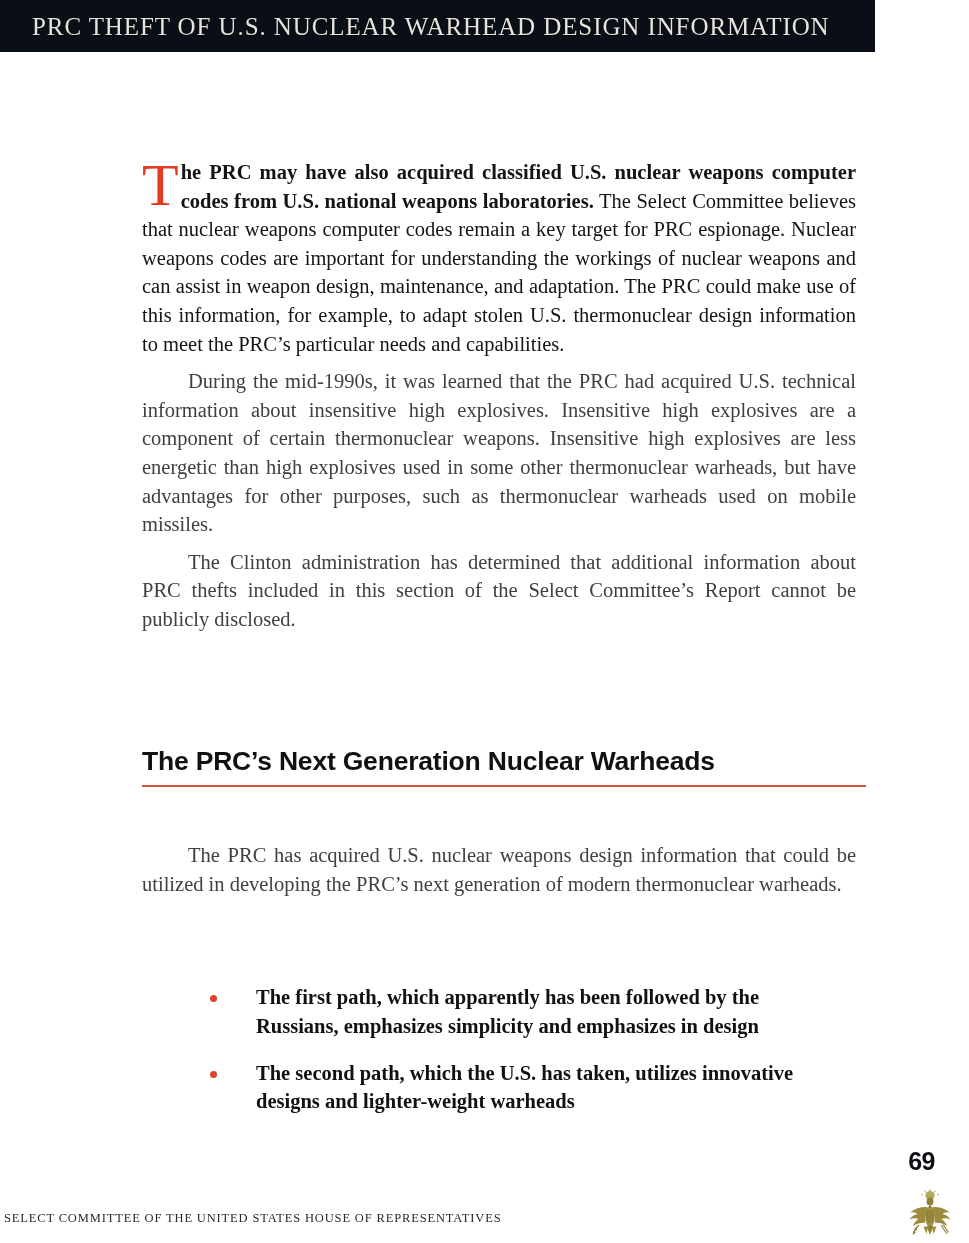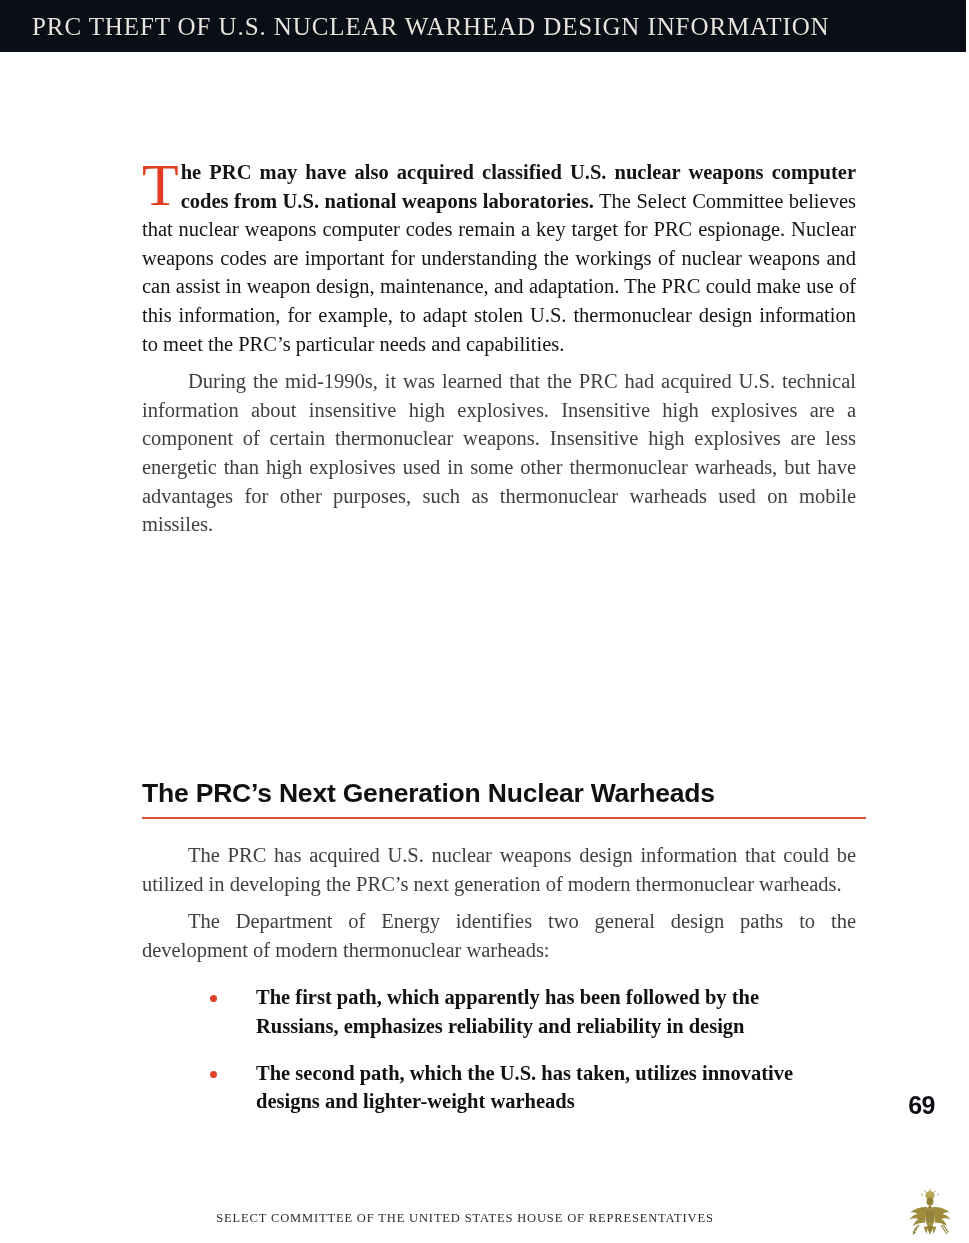--- a/index.html
+++ b/index.html
@@ -15,21 +15,21 @@
     font-family: "Liberation Serif", "DejaVu Serif", serif;
     color: #111111;
     -webkit-font-smoothing: antialiased;
   }
 
   
   #page-header {
     position: absolute;
     left: 0;
     top: 0;
-    width: 966px;
+    width: 875px;
     height: 52px;
     background: #0a0e17;
     display: flex;
     align-items: center;
     box-sizing: border-box;
     padding-left: 32px;
   }
   #page-header .header-title {
     font-family: "Liberation Serif", "DejaVu Serif", serif;
     font-size: 25px;
@@ -83,21 +83,21 @@
     margin-top: 9px;
   }
 
   
   .par-gap { margin-top: 20px; }
 
   
   #section-heading-wrap {
     position: absolute;
     left: 142px;
-    top: 778px;
+    top: 746px;
     width: 724px;
   }
   #section-heading {
     font-family: "Liberation Sans", "DejaVu Sans", sans-serif;
     font-size: 26.5px;
     font-weight: bold;
     color: #111111;
     letter-spacing: -0.2px;
     margin: 0;
     padding-bottom: 8px;
@@ -146,33 +146,33 @@
     line-height: 28.8px;
     font-weight: bold;
     color: #111111;
     text-align: left;
   }
 
   
   #page-number {
     position: absolute;
     right: 34px;
-    top: 1091px;
+    top: 1147px;
     font-family: "Liberation Sans", "DejaVu Sans", sans-serif;
     font-size: 25px;
     font-weight: bold;
     color: #0d0d14;
     letter-spacing: -0.5px;
   }
   #footer-caption {
     position: absolute;
-    left: 12px;
+    left: 4px;
     top: 1211px;
     width: 906px;
-    text-align: center;
+    text-align: left;
     font-family: "Liberation Serif", "DejaVu Serif", serif;
     font-size: 12.5px;
     letter-spacing: 0.85px;
     color: #2a2a2a;
     white-space: nowrap;
   }
 
   
   #footer-seal {
     position: absolute;
@@ -192,37 +192,37 @@
 
 <div id="content">
 
   <p class="lead-par">
     <span class="dropcap">T</span><span class="lead-bold">he PRC may have also acquired classified U.S. nuclear weapons computer codes from U.S. national weapons laboratories.</span><span> The Select Committee believes that nuclear weapons computer codes remain a key target for PRC espionage. Nuclear weapons codes are important for understanding the workings of nuclear weapons and can assist in weapon design, maintenance, and adaptation.  The PRC could make use of this information, for example, to adapt stolen U.S. thermonuclear design information to meet the PRC’s particular needs and capabilities.</span>
   </p>
 
   <p class="body-par par-gap">During the mid-1990s, it was learned that the PRC had acquired U.S. technical information about insensitive high explosives.  Insensitive high explosives are a component of certain thermonuclear weapons. Insensitive high explosives are less energetic than high explosives used in some other thermonuclear warheads, but have advantages for other purposes, such as thermonuclear warheads used on mobile missiles.</p>
 
 
+  <p class="body-par par-gap">The Clinton administration has determined that additional information about PRC thefts included in this section of the Select Committee’s Report cannot be publicly disclosed.</p>
 
 </div>
 
 <div id="section-heading-wrap">
   <h2 id="section-heading">The PRC’s Next Generation Nuclear Warheads</h2>
   <div id="section-rule"></div>
 </div>
 
 <div id="content-2">
   <p class="body-par">The PRC has acquired U.S. nuclear weapons design information that could be utilized in developing the PRC’s next generation of modern thermonuclear warheads.</p>
-  <p class="body-par par-gap">The Department of Energy identifies two general design paths to the development of modern thermonuclear warheads:</p>
 </div>
 
 <div id="bullet-list">
   <div class="bullet-item">
     <span class="bullet-dot"></span>
-    <span class="bullet-text">The first path, which apparently has been followed by the Russians, emphasizes reliability and reliability in design</span>
+    <span class="bullet-text">The first path, which apparently has been followed by the Russians, emphasizes simplicity and emphasizes in design</span>
   </div>
   <div class="bullet-item">
     <span class="bullet-dot"></span>
     <span class="bullet-text">The second path, which the U.S. has taken, utilizes innovative designs and lighter-weight warheads</span>
   </div>
 </div>
 
 <div id="page-number">69</div>
 
 <div id="footer-caption">SELECT COMMITTEE OF THE UNITED STATES HOUSE OF REPRESENTATIVES</div>

